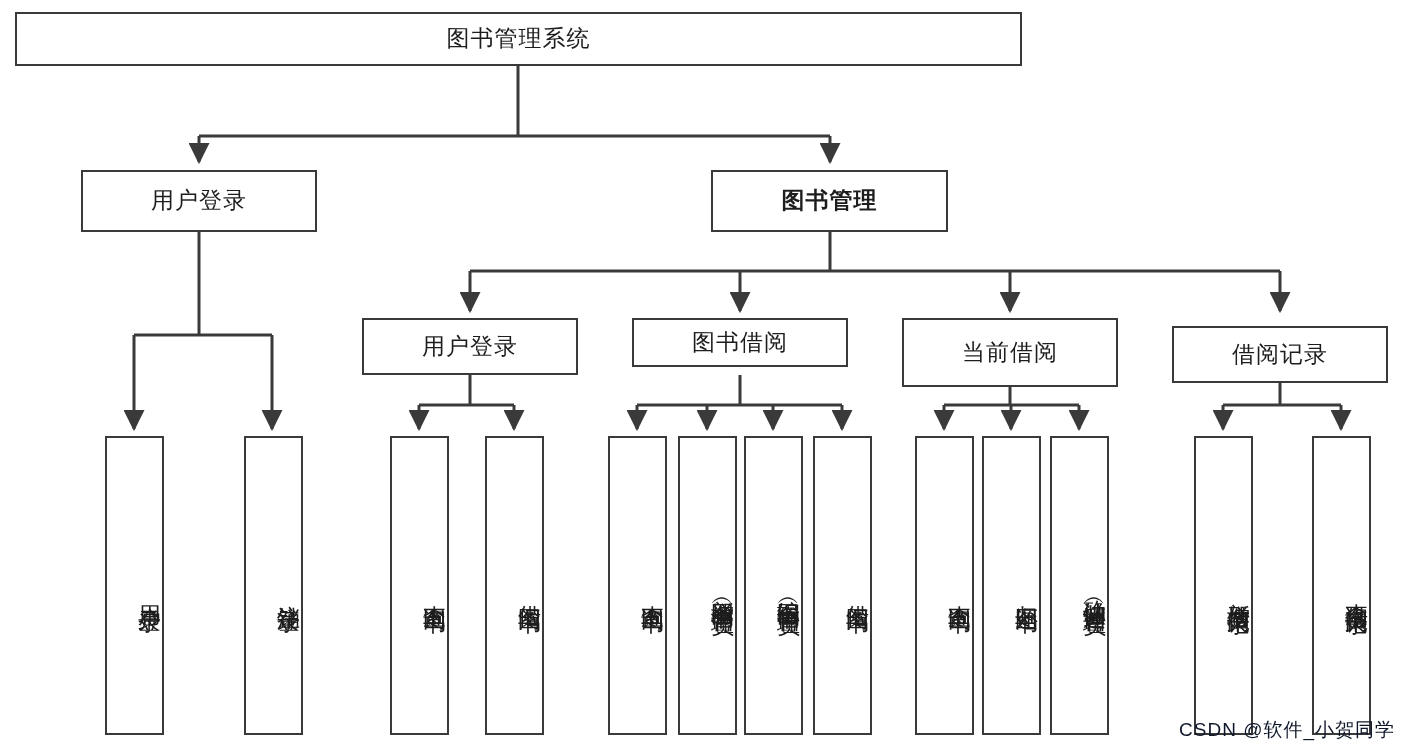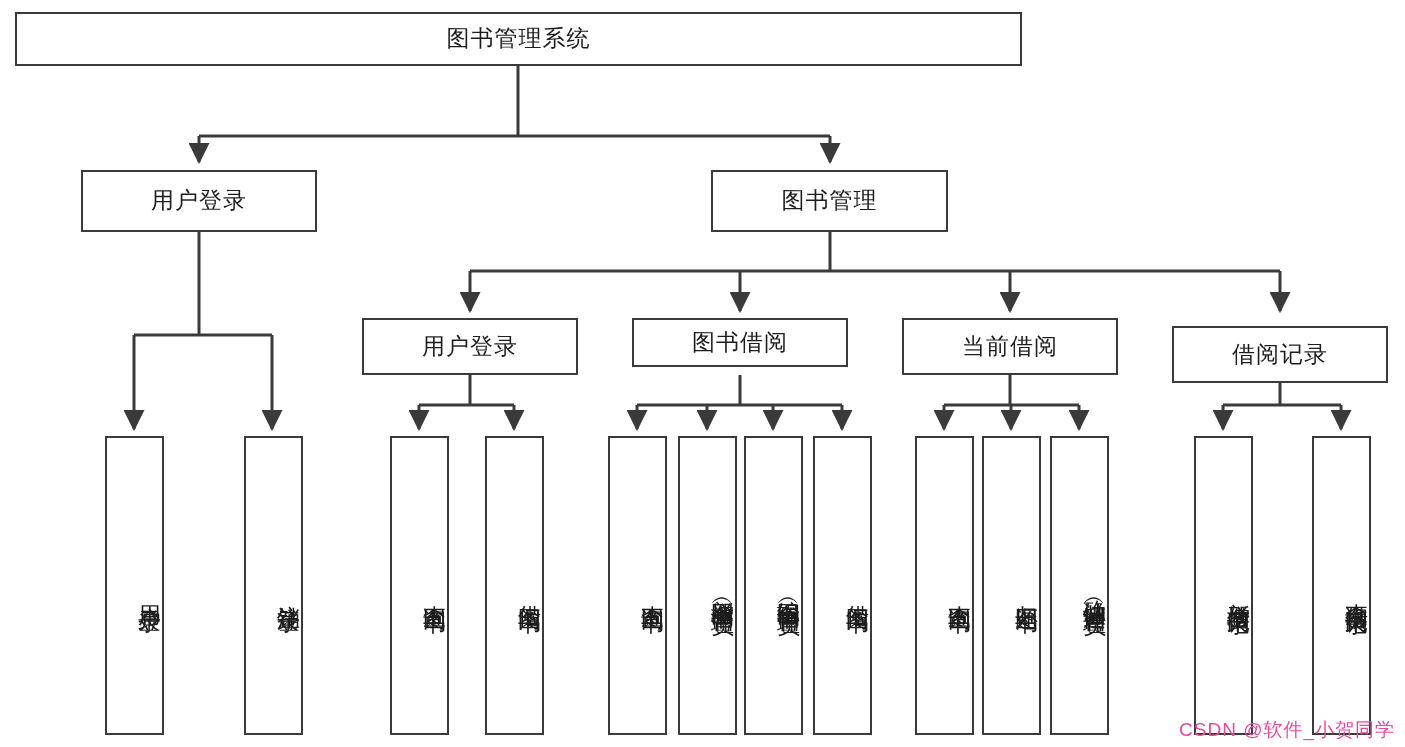--- a/index.html
+++ b/index.html
@@ -54,21 +54,21 @@
   }
   .node.vertical > .vlabel {
     writing-mode: vertical-rl;
     text-orientation: upright;
   }
   #watermark {
     position: absolute;
     right: 10px;
     bottom: 4px;
     font-size: 19px;
-    color: #ec4899;
+    color: #0f172a;
     letter-spacing: 1px;
     z-index: 5;
     white-space: nowrap;
   }
 </style>
 </head>
 <body>
 
 <div id="canvas">
 
@@ -122,31 +122,31 @@
     </g>
   </svg>
 
   <div class="node horizontal" style="left:15px; top:12px; width:1007px; height:54px;">
     <span>图书管理系统</span>
   </div>
 
   <div class="node horizontal" style="left:81px; top:170px; width:236px; height:62px;">
     <span>用户登录</span>
   </div>
-  <div class="node horizontal" style="left:711px; top:170px; width:237px; height:62px;">
+  <div class="node horizontal" style="left:711px; top:170px; width:237px; height:62px;font-weight:bold;">
     <span>图书管理</span>
   </div>
 
   <div class="node horizontal" style="left:362px; top:318px; width:216px; height:57px;">
     <span>用户登录</span>
   </div>
   <div class="node horizontal" style="left:632px; top:318px; width:216px; height:49px;">
     <span>图书借阅</span>
   </div>
-  <div class="node horizontal" style="left:902px; top:318px; width:216px; height:57px;">
+  <div class="node horizontal" style="left:902px; top:318px; width:216px; height:69px;">
     <span>当前借阅</span>
   </div>
   <div class="node horizontal" style="left:1172px; top:326px; width:216px; height:57px;">
     <span>借阅记录</span>
   </div>
 
   <div class="node vertical" style="left:105px; top:436px; width:59px; height:299px;">
     <span class="vlabel">用户登录</span>
   </div>
   <div class="node vertical" style="left:244px; top:436px; width:59px; height:299px;">

